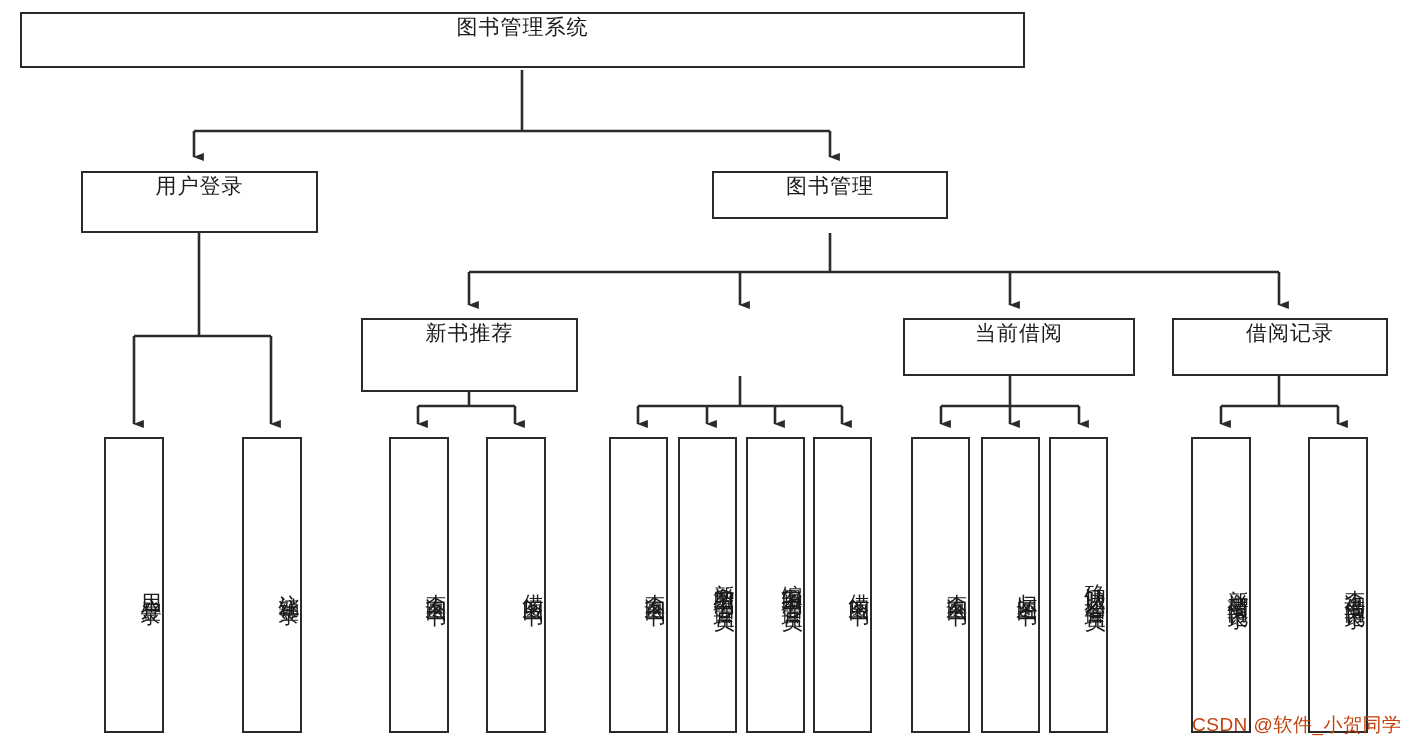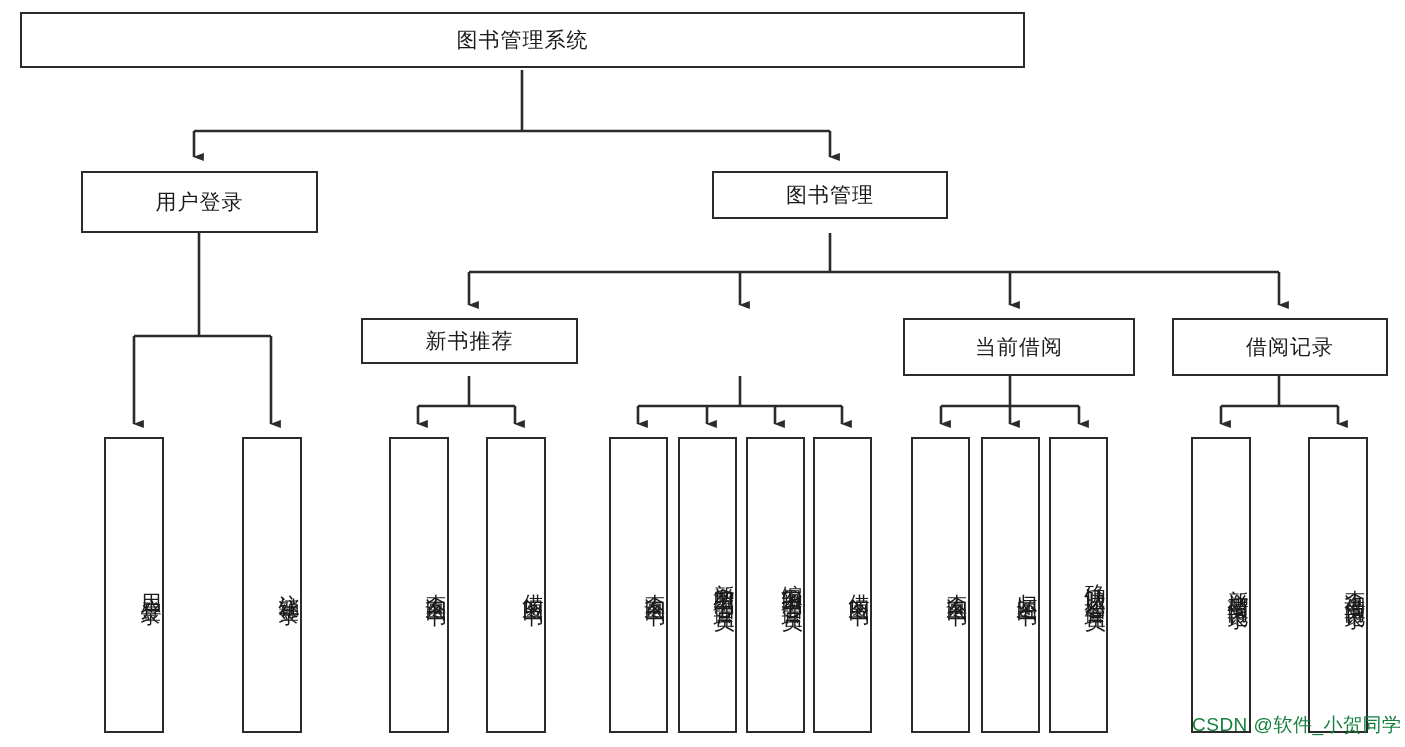--- a/index.html
+++ b/index.html
@@ -11,21 +11,20 @@
   }
   #diagram{position:relative;width:1405px;height:747px;}
   #edges{position:absolute;left:0;top:0;width:1405px;height:747px;}
 
   .node{
     position:absolute;
     box-sizing:border-box;
     background:#ffffff;
     border:2px solid #2b2b2b;
     display:flex;
-    align-items:center;
     justify-content:center;
     color:#1a1a1a;
   }
   .node.h{
     font-size:21px;
     letter-spacing:1px;
     line-height:1.2;
   }
   .node.v{
     writing-mode:vertical-rl;
@@ -39,21 +38,21 @@
   }
   .node.v > span{
     writing-mode:vertical-rl;
     text-orientation:upright;
     display:block;
   }
   .watermark{
     position:absolute;
     left:1192px; top:712px;
     font-size:19px;
-    color:#15803d;
+    color:#c2410c;
     white-space:nowrap;
     letter-spacing:0.5px;
   }
 </style>
 </head>
 <body>
 
 <div id="diagram">
 
   <svg id="edges" viewBox="0 0 1405 747" xmlns="http://www.w3.org/2000/svg">
@@ -111,21 +110,21 @@
     <span>图书管理系统</span>
   </div>
 
   <div class="node h" style="left:81px;top:171px;width:237px;height:62px;">
     <span>用户登录</span>
   </div>
   <div class="node h" style="left:712px;top:171px;width:236px;height:48px;">
     <span>图书管理</span>
   </div>
 
-  <div class="node h" style="left:361px;top:318px;width:217px;height:46px;">
+  <div class="node h" style="left:361px;top:318px;width:217px;height:74px;">
     <span>新书推荐</span>
   </div>
   <div class="node h" style="left:903px;top:318px;width:232px;height:58px;">
     <span>当前借阅</span>
   </div>
   <div class="node h" style="left:1172px;top:318px;width:216px;height:58px;padding-left:20px;">
     <span>借阅记录</span>
   </div>
 
   <div class="node v" style="left:104px;top:437px;width:60px;height:296px;">

